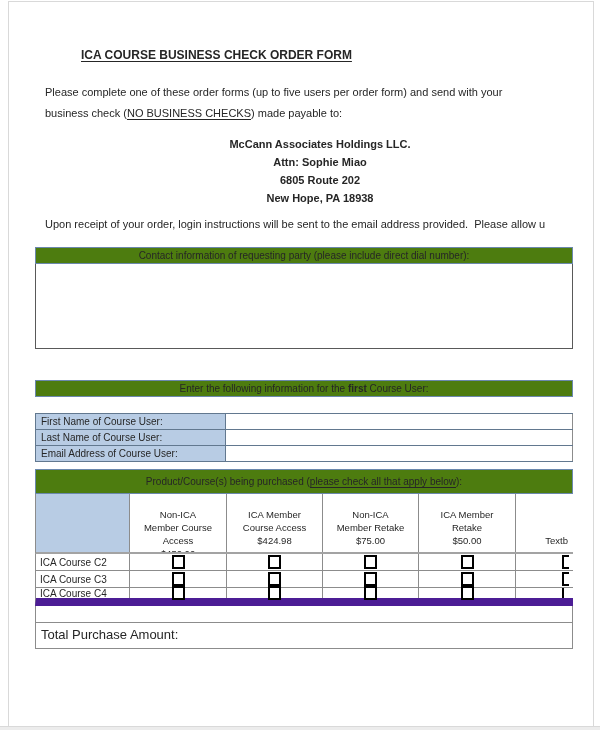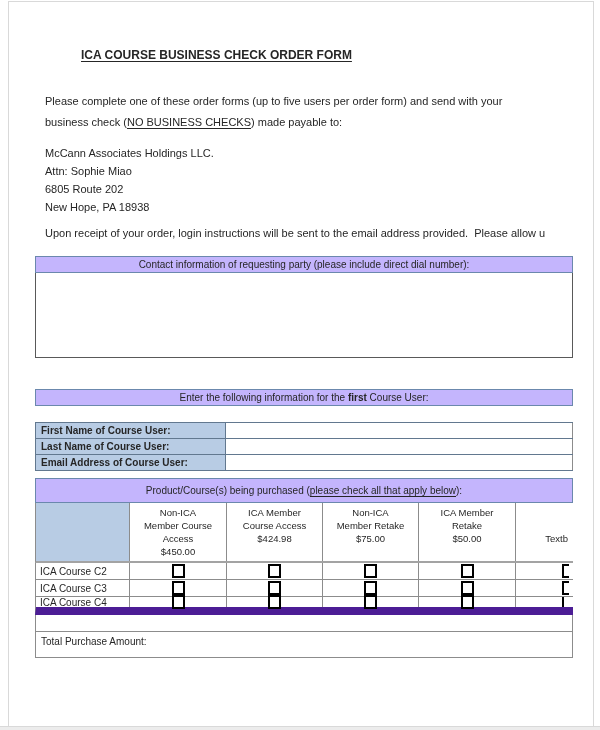--- a/index.html
+++ b/index.html
@@ -14,66 +14,66 @@
   .edge-top   { position:absolute; left:8px; width:586px; top:1px; height:1px; background:#d9d9d9; }
   .edge-bottom{ position:absolute; left:0; right:0; bottom:0; height:4px; background:#ececec; border-top:1px solid #d9d9d9; }
 
   .content { position:absolute; left:35px; top:0; width:538px; }
 
   .textblock { margin-left:10px; width:550px; overflow:hidden; }
   .docline { white-space:pre; font-size:11px; line-height:21px; }
   .title { margin-top:48px;padding-left:36px; }
   .title .docline { font-size:12px; font-weight:bold; line-height:15px; }
   .title u { text-decoration:underline; }
-  .intro { margin-top:28px; }
+  .intro { margin-top:19px; }
   .payee { margin-top:11px; }
-  .payee .docline { font-weight:normal; line-height:18px; }
+  .payee .docline { font-weight:bold; line-height:18px;text-align:center; }
   .note { margin-top:7px; }
   u { text-underline-offset:2px; }
 
   
-  .banner { height:17px; background:#c4b5fd; border:1px solid #6b88ad;
+  .banner { height:17px; background:#4d7c0f; border:1px solid #6b88ad;
             display:flex; align-items:center; justify-content:center;
             font-size:10px; white-space:pre; }
   .banner b { font-weight:bold; }
 
   
   .contact-banner { margin-top:12px; }
   .contact-body { height:85px; background:#ffffff; border:1px solid #595959; border-top:none; }
 
   
   .user-banner { margin-top:31px; }
   .user-gap { height:16px; }
   .fields { border-top:1px solid #62788f; }
-  .field-row { display:flex; height:16px; border-bottom:1px solid #62788f; font-size:10px;font-weight:bold; }
+  .field-row { display:flex; height:16px; border-bottom:1px solid #62788f; font-size:10px; }
   .field-label { width:191px; background:#b8cce4; border-left:1px solid #62788f;
                  border-right:1px solid #62788f; padding:2px 0 0 5px; }
   .field-value { flex:1; background:#ffffff; border-right:1px solid #8c8c8c; }
 
   
   .product-banner { margin-top:7px; height:25px; }
   .phead { display:flex; height:60px; border-left:1px solid #8c8c8c; border-bottom:2px solid #a3a3a3; }
-  .ph { border-right:1px solid #8c8c8c; text-align:center; padding-top:3px;
+  .ph { border-right:1px solid #8c8c8c; text-align:center; padding-top:14px;
         font-size:9.5px; line-height:13px; overflow:hidden; }
   .ph0 { width:94px; background:#b8cce4; }
   .phc1 { width:97px; } .phc2 { width:96px; } .phc3 { width:96px; } .phc4 { width:97px; }
   .ph5 { width:53px; border-right:none; text-align:right; padding-right:1px; white-space:pre; }
 
   .prow { display:flex; height:17px; border-left:1px solid #8c8c8c; border-bottom:1px solid #8c8c8c; }
   .prow.last { border-bottom:8px solid #4c1d95; height:18px; }
   .plabel { width:94px; font-size:10px; display:flex; align-items:center; padding-left:4px;
             border-right:1px solid #8c8c8c; }
   .pcell { display:flex; align-items:center; justify-content:center; border-right:1px solid #8c8c8c; }
   .pc1 { width:97px; } .pc2 { width:96px; } .pc3 { width:96px; } .pc4 { width:97px; }
   .pc5 { width:53px; border-right:none; overflow:hidden; justify-content:flex-end; }
   .checkbox { width:13px; height:14px; border:2px solid #000000; background:#ffffff; }
   .pc5 .checkbox { margin-right:-6px; }
 
   .pspacer { height:16px; border-left:1px solid #8c8c8c; border-right:1px solid #8c8c8c; }
-  .total-row { height:27px; border:1px solid #8c8c8c; display:flex; font-size:10px; }
+  .total-row { height:27px; border:1px solid #8c8c8c; display:flex; font-size:13px; }
   .total-label { padding:4px 0 0 5px; white-space:pre; }
   .total-value { flex:1; }
 </style>
 </head>
 <body>
 
 <div class="page">
   <div class="edge-top"></div>
   <div class="edge-left"></div>
   <div class="edge-right"></div>

